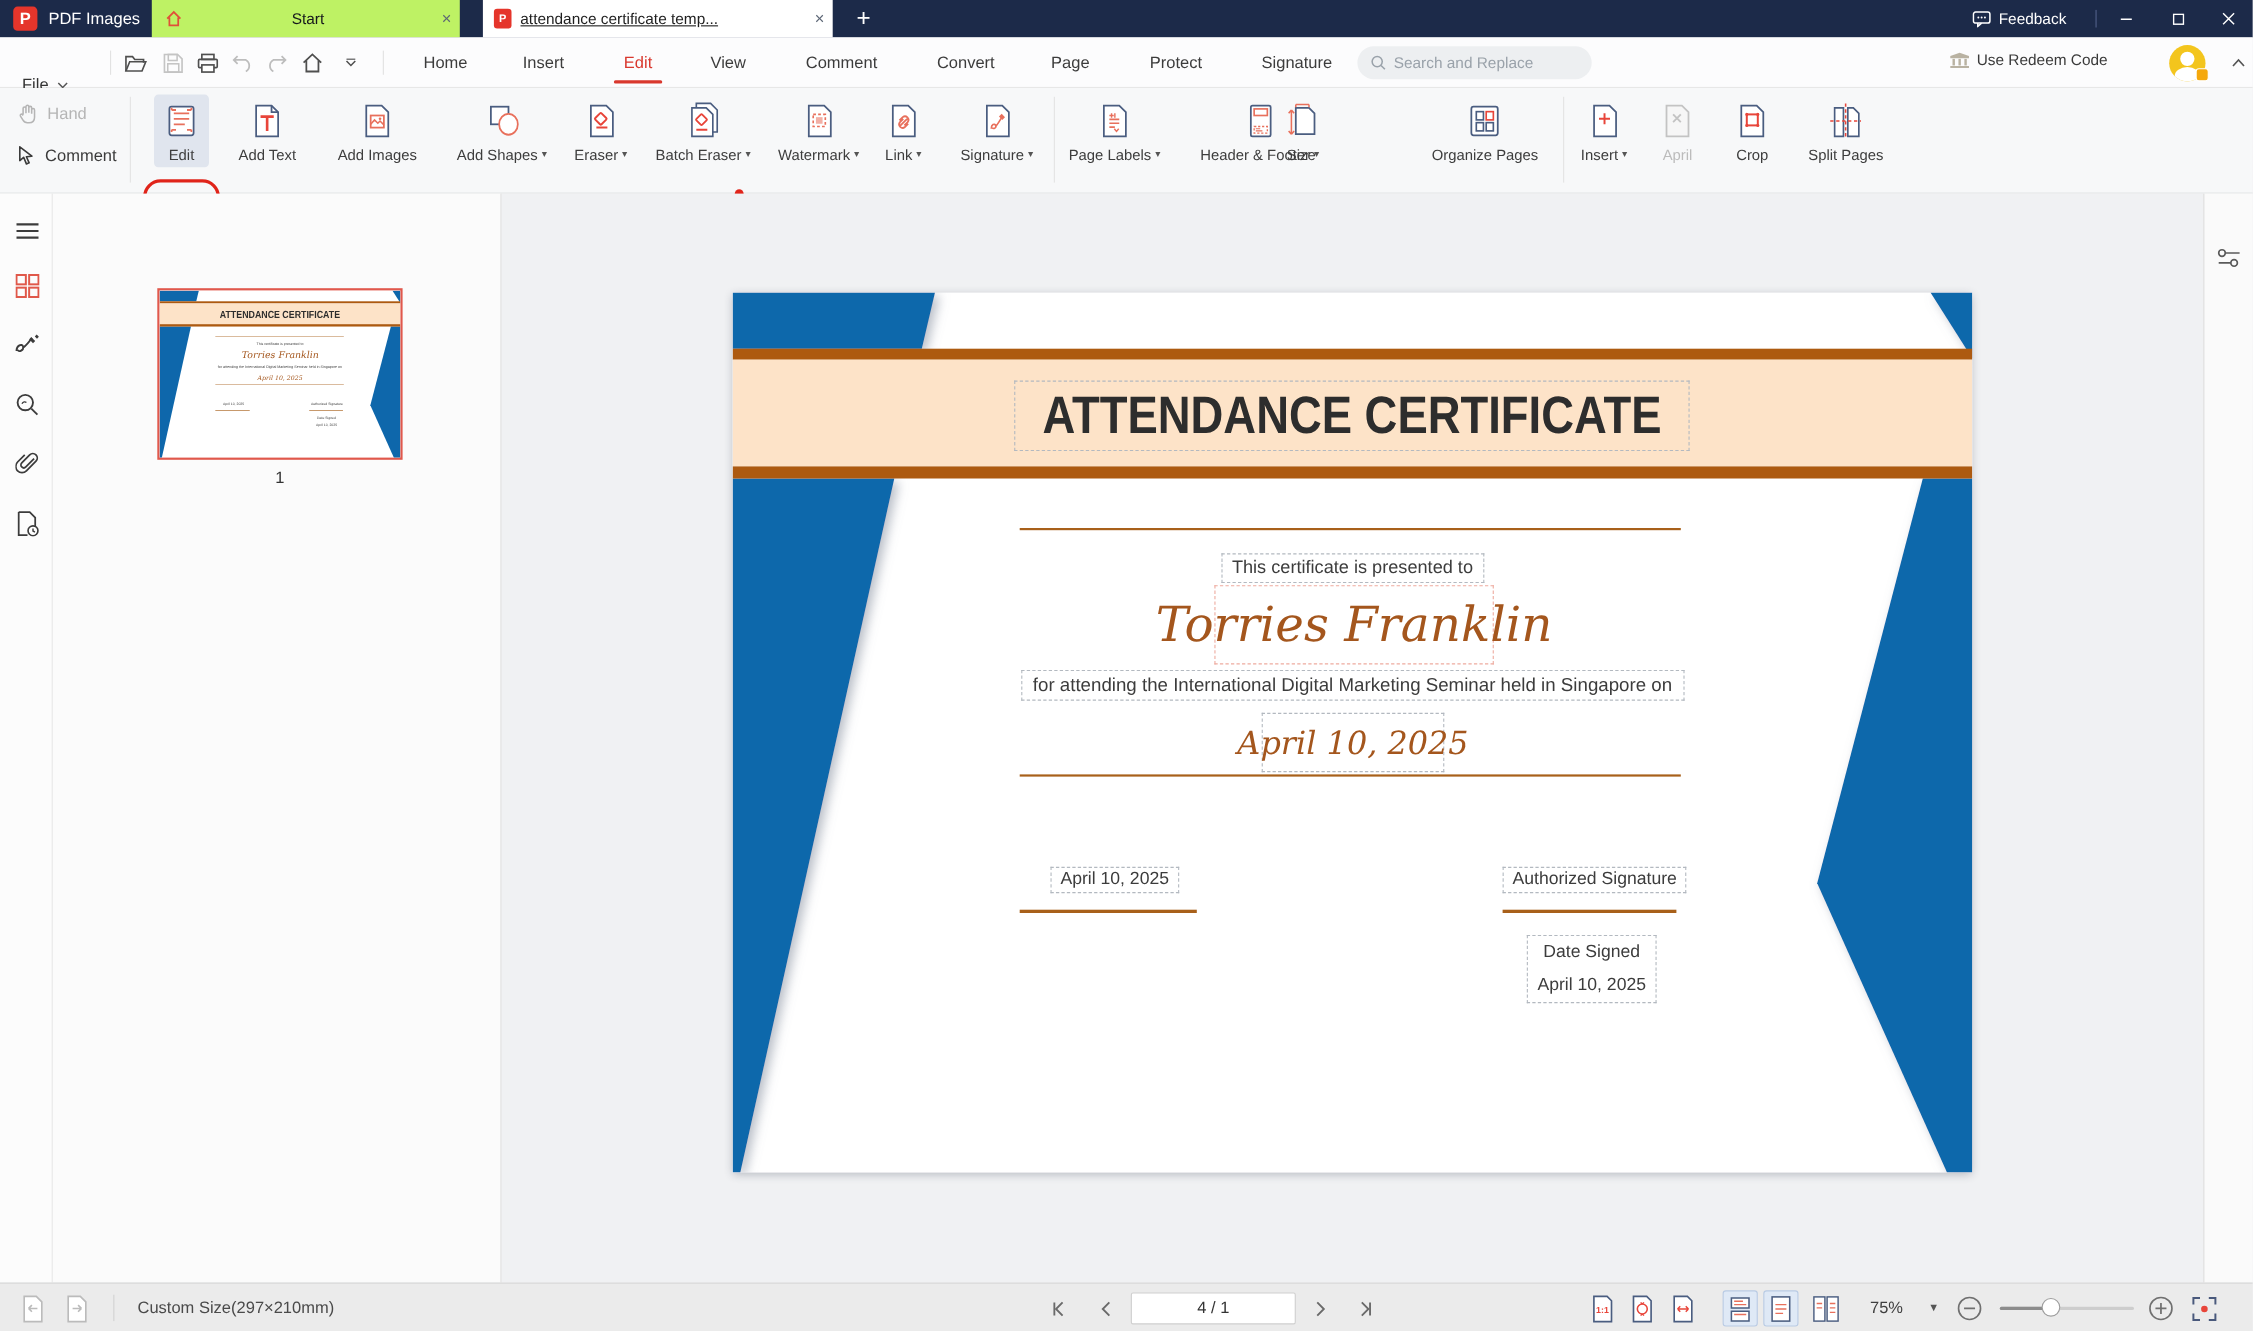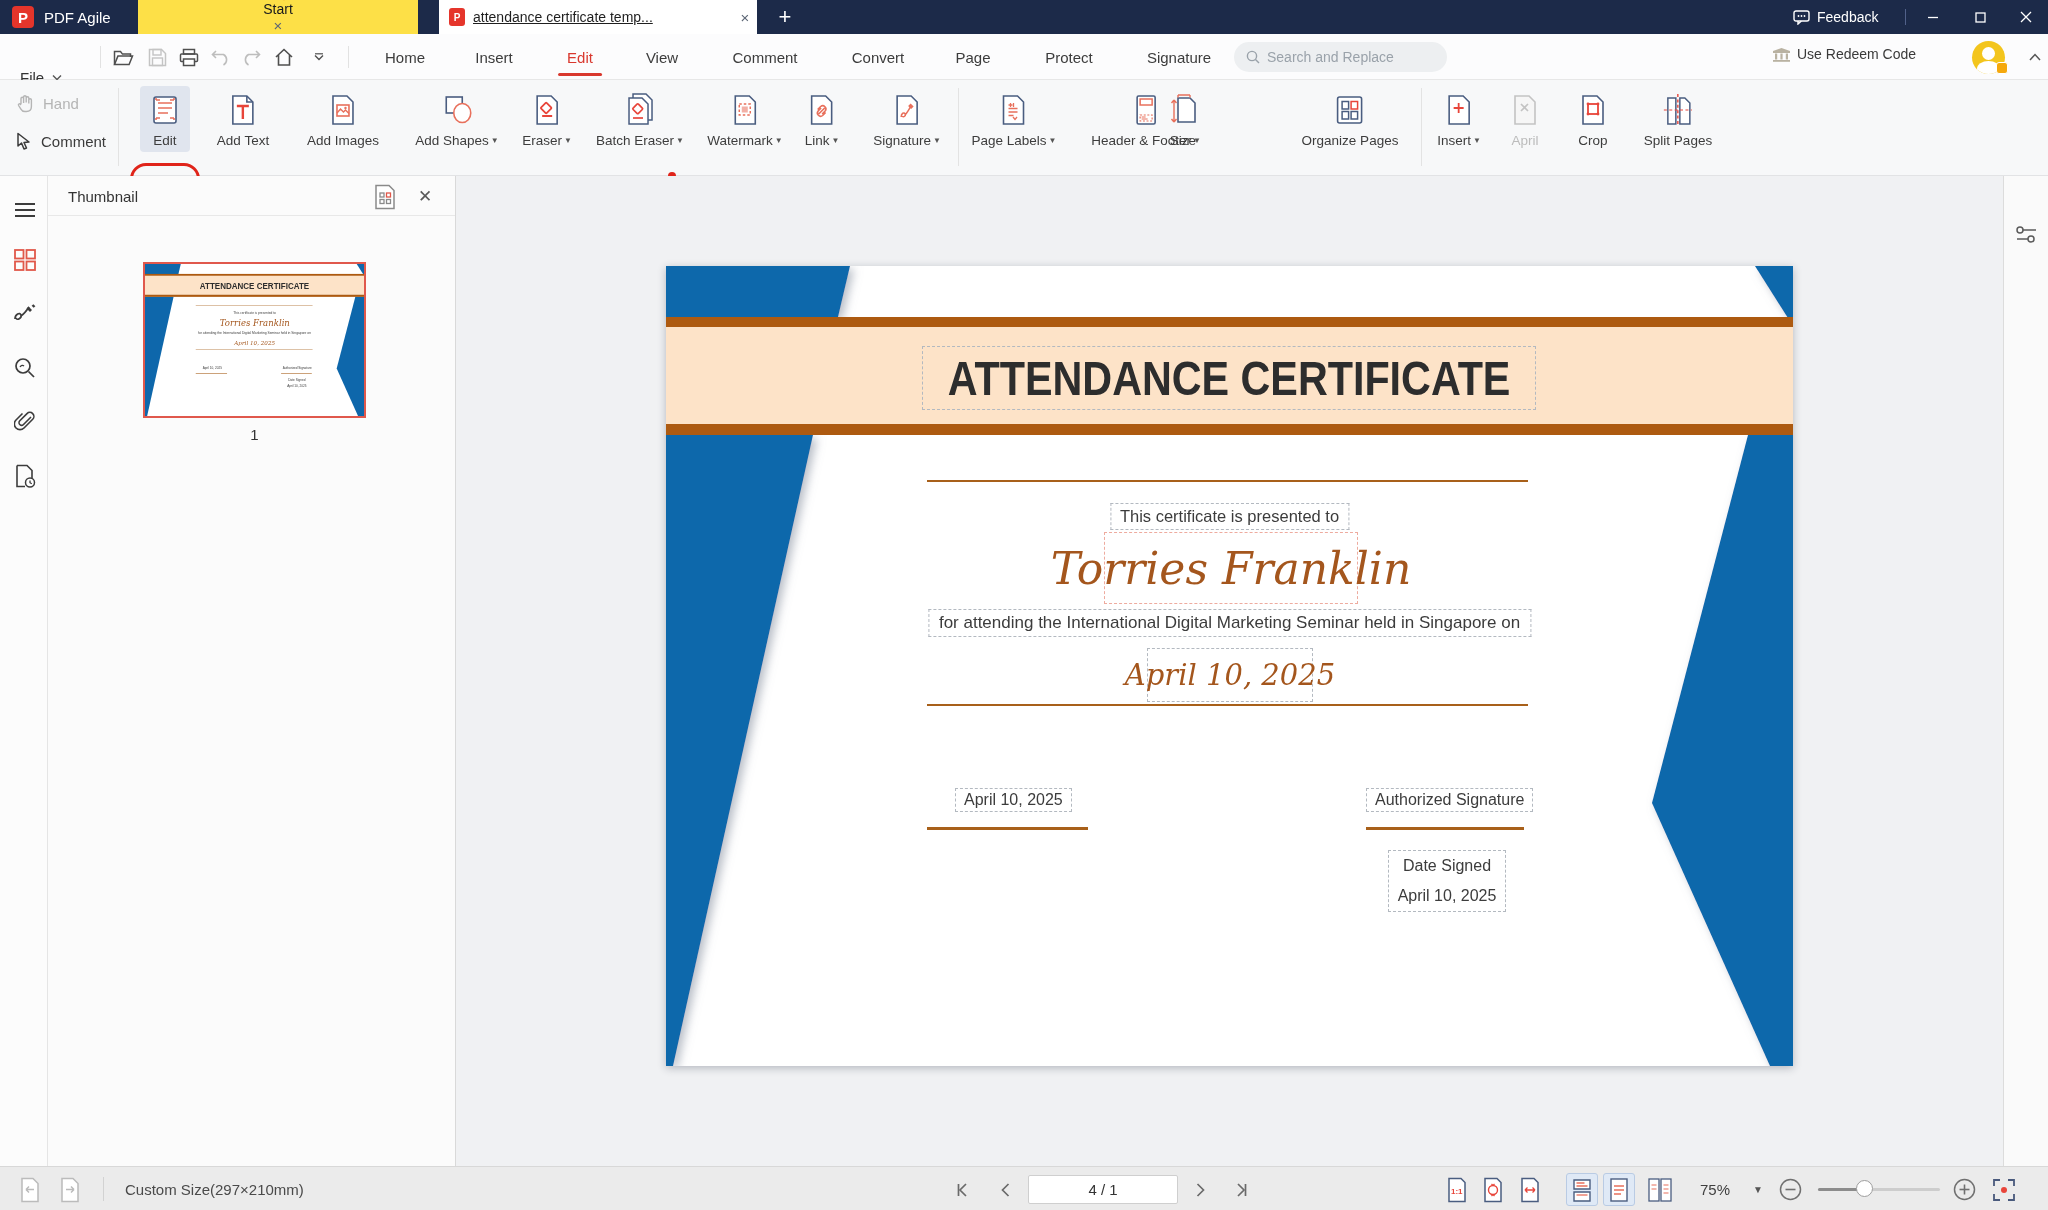--- a/index.html
+++ b/index.html
@@ -6,21 +6,21 @@
   html,body { width:2048px; height:1210px; }
   body { font-family:"Liberation Sans", sans-serif; overflow:hidden; background:#f0f1f3; }
   #app { position:relative; width:2048px; height:1210px; }
 
   
   .titlebar { position:absolute; left:0; top:0; width:2048px; height:34px; background:#1c2a49; }
   .logo { position:absolute; left:12px; top:6px; width:22px; height:22px; background:#e5352b; border-radius:4px;
           color:#fff; font-weight:bold; font-size:15px; display:flex; align-items:center; justify-content:center; }
   .appname { position:absolute; left:44px; top:0; height:34px; display:flex; align-items:center; color:#fff; font-size:15px; }
   .tab { position:absolute; top:0; height:34px; display:flex; align-items:center; font-size:14px; }
-  .tab-start { left:138px; width:280px; background:#fde047; color:#16181c;flex-direction:column; }
+  .tab-start { left:138px; width:280px; background:#bef264; color:#16181c; }
   .tab-start .tab-label { flex:1; text-align:center; }
   .tab-doc { left:439px; width:318px; background:#ffffff; color:#1f1f1f; }
   .tab-doc .tab-label { flex:1; margin-left:8px; white-space:nowrap; overflow:hidden;text-decoration:underline; }
   .tab-close { width:24px; color:#5c6675; font-size:15px; text-align:center; cursor:pointer; }
   .home-ic { margin-left:12px; }
   .docic { margin-left:10px; width:16px; height:18px; background:#e5352b; border-radius:3px; color:#fff; font-size:10px; font-weight:bold;
            display:flex; align-items:center; justify-content:center; }
   .newtab { position:absolute; left:768px; top:0; width:34px; height:34px; color:#fff; font-size:22px; font-weight:300;
             display:flex; align-items:center; justify-content:center; }
   .feedback { position:absolute; left:1793px; top:0; height:34px; display:flex; align-items:center; gap:7px; color:#fff; font-size:14px; }
@@ -119,21 +119,21 @@
   .slider-knob { position:absolute; left:1856px; top:13px; width:17px; height:17px; border-radius:50%; background:#fff; border:1.5px solid #9e9e9e; }
   svg { display:block; }
 </style>
 </head>
 <body>
 
 <div id="app">
 
   <div class="titlebar">
     <div class="logo">P</div>
-    <div class="appname">PDF Agile</div>
+    <div class="appname">PDF Images</div>
 
     <div class="tab tab-start">
       <svg class="home-ic" width="16" height="16" viewBox="0 0 16 16">
         <path d="M2 8 L8 2 L14 8 M4 7 v7 h8 v-7" fill="none" stroke="#e05038" stroke-width="1.6"></path>
       </svg>
       <span class="tab-label">Start</span>
       <span class="tab-close">×</span>
     </div>
 
     <div class="tab tab-doc">
@@ -525,33 +525,20 @@
       <svg width="22" height="24" viewBox="0 0 22 24">
           <path d="M3 1.5 h10 l5 5 v9" fill="none" stroke="#3c3c3c" stroke-width="1.6"></path>
           <path d="M3 1.5 v21 h8" fill="none" stroke="#3c3c3c" stroke-width="1.6"></path>
           <circle cx="16" cy="18.5" r="4.5" fill="#fff" stroke="#3c3c3c" stroke-width="1.5"></circle>
           <path d="M16 16.5 v2.2 l1.8 1" fill="none" stroke="#3c3c3c" stroke-width="1.3"></path>
         </svg>
     </div>
   </div>
 
   <div class="thumbpanel">
-    <div class="tp-header">
-      <div class="tp-title">Thumbnail</div>
-      <div class="tp-grid">
-        <svg width="24" height="26" viewBox="0 0 24 26">
-            <path d="M3 1.5 h13 l5 5 v18 h-18 z" fill="#fff" stroke="#8a8a8a" stroke-width="1.5"></path>
-            <rect x="7" y="9" width="4" height="4" fill="none" stroke="#8a8a8a" stroke-width="1.3"></rect>
-            <rect x="13.5" y="9" width="4" height="4" fill="none" stroke="#e0584a" stroke-width="1.3"></rect>
-            <rect x="7" y="15.5" width="4" height="4" fill="none" stroke="#8a8a8a" stroke-width="1.3"></rect>
-            <rect x="13.5" y="15.5" width="4" height="4" fill="none" stroke="#8a8a8a" stroke-width="1.3"></rect>
-          </svg>
-      </div>
-      <div class="tp-close">✕</div>
-    </div>
 
     <div class="thumb">
       <div class="mini">
         <svg class="pagesvg" width="1127" height="800" viewBox="0 0 1127 800">
           <polygon points="0,0 184,0 172,51 0,51" fill="#0e67ab"></polygon>
           <polygon points="1089,0 1127,0 1127,60" fill="#0e67ab"></polygon>
           <polygon points="0,169 147,169 7,800 0,800" fill="#0e67ab"></polygon>
           <polygon points="1082,169 1127,169 1127,800 1104,800 986,537" fill="#0e67ab"></polygon>
           <rect x="0" y="51" width="1127" height="10" fill="#ad5a10"></rect>
           <rect x="0" y="61" width="1127" height="97" fill="#fde3c8"></rect>

